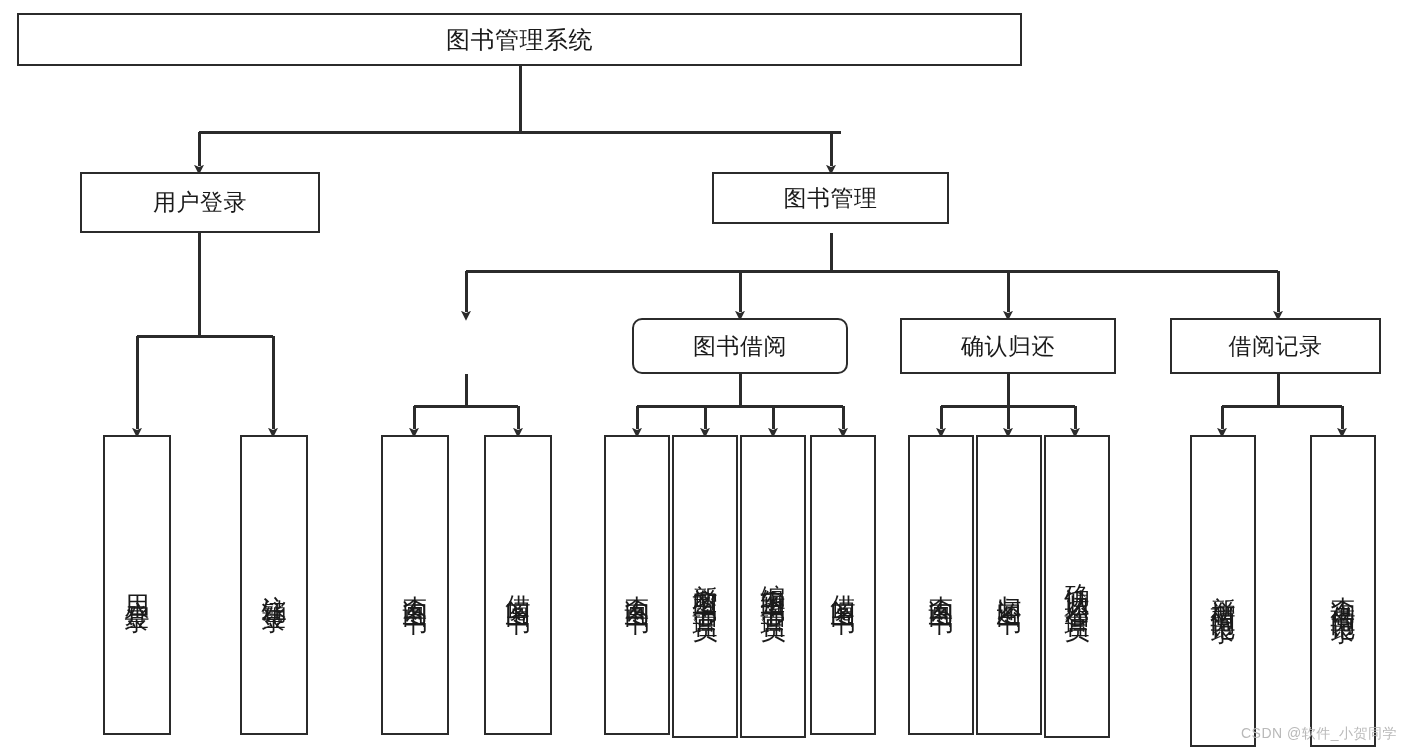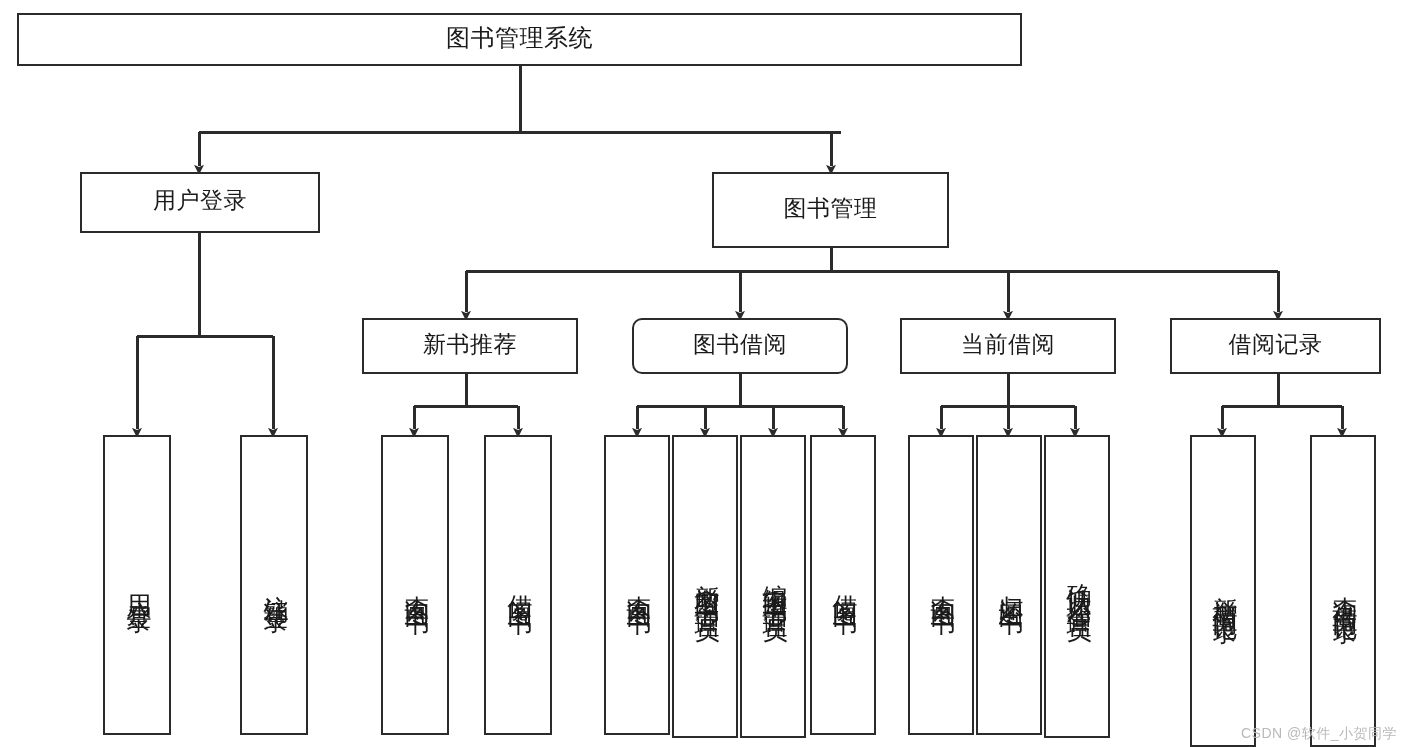--- a/index.html
+++ b/index.html
@@ -34,21 +34,20 @@
     display: flex;
     align-items: center;
     justify-content: center;
     color: #1a1a1a;
     line-height: 1.25;
   }
   .node .label {
     display: block;
     white-space: nowrap;
     text-align: right;
-    font-family: Liberation Mono, monospace;
   }
   
   .node.h .label {
     font-size: 23px;
     letter-spacing: 0.5px;
   }
   .node.root .label {
     font-size: 24px;
   }
   
@@ -130,32 +129,29 @@
     </g>
   </svg>
 
   <div class="node h root" style="left:17px; top:13px; width:1005px; height:53px;">
     <span class="label">图书管理系统</span>
   </div>
 
   <div class="node h" style="left:80px; top:172px; width:240px; height:61px;">
     <span class="label">用户登录</span>
   </div>
-  <div class="node h" style="left:712px; top:172px; width:237px; height:76px;">
+  <div class="node h" style="left:712px; top:172px; width:237px; height:52px;">
     <span class="label">图书管理</span>
   </div>
 
-  <div class="node h" style="left:362px; top:318px; width:216px; height:56px;">
-    <span class="label">新书推荐</span>
-  </div>
   <div class="node h" style="left:632px; top:318px; width:216px; height:56px;border-radius:10px;">
     <span class="label">图书借阅</span>
   </div>
   <div class="node h" style="left:900px; top:318px; width:216px; height:56px;">
-    <span class="label">当前借阅</span>
+    <span class="label">确认归还</span>
   </div>
   <div class="node h" style="left:1170px; top:318px; width:211px; height:56px;">
     <span class="label">借阅记录</span>
   </div>
 
   <div class="node v" style="left:103px; top:435px; width:68px; height:300px;">
     <span class="label">用户登录</span>
   </div>
   <div class="node v" style="left:240px; top:435px; width:68px; height:300px;">
     <span class="label">注销登录</span>

